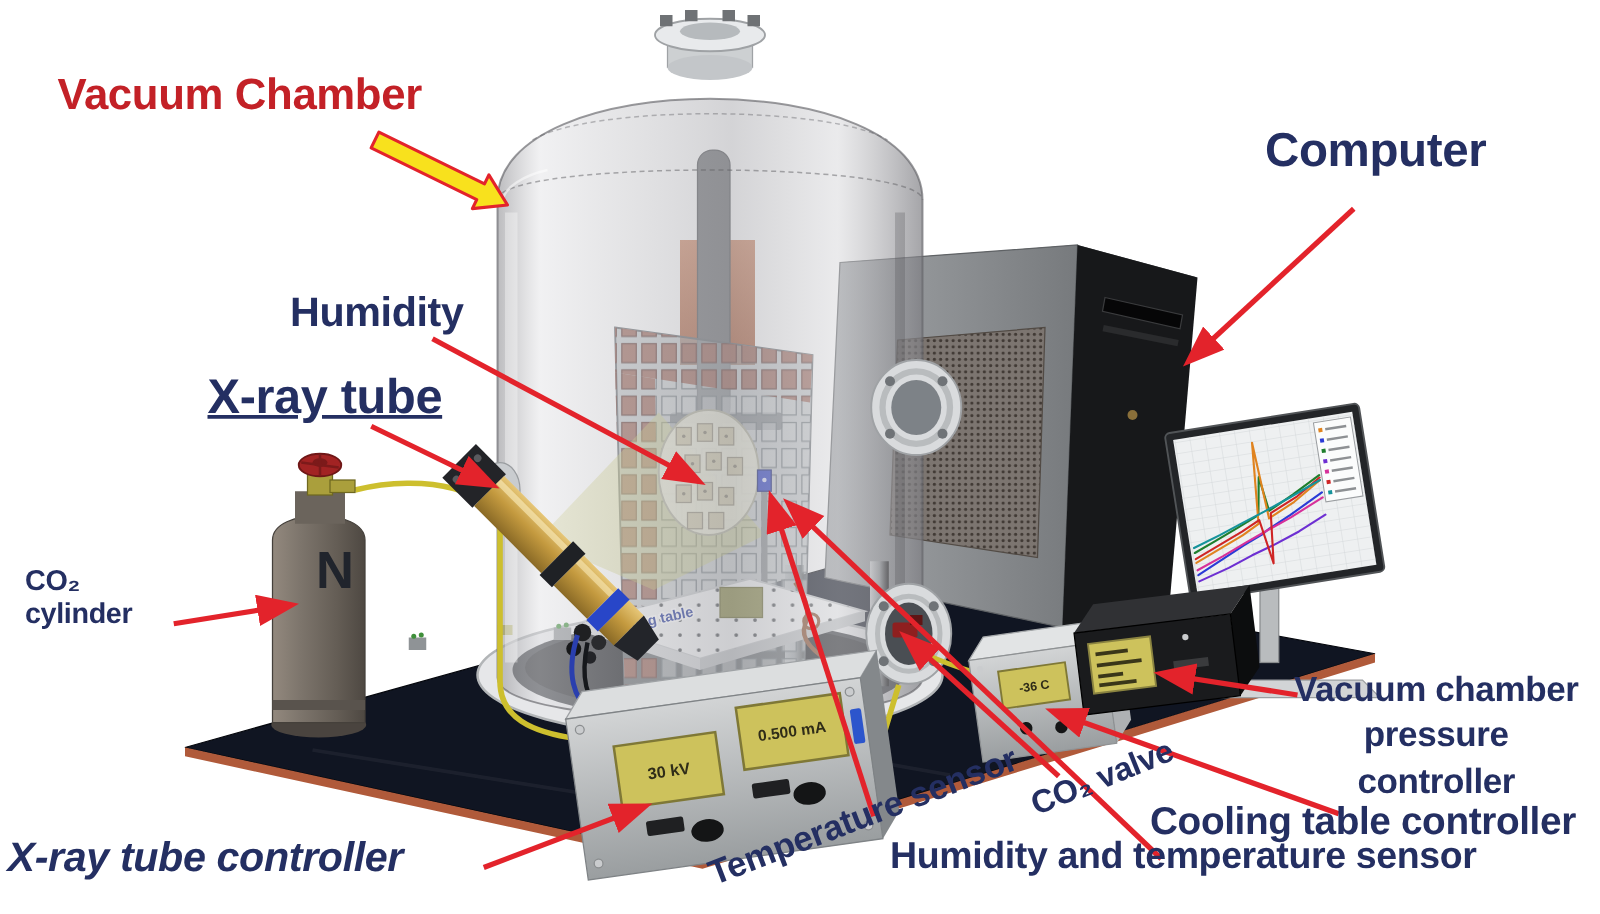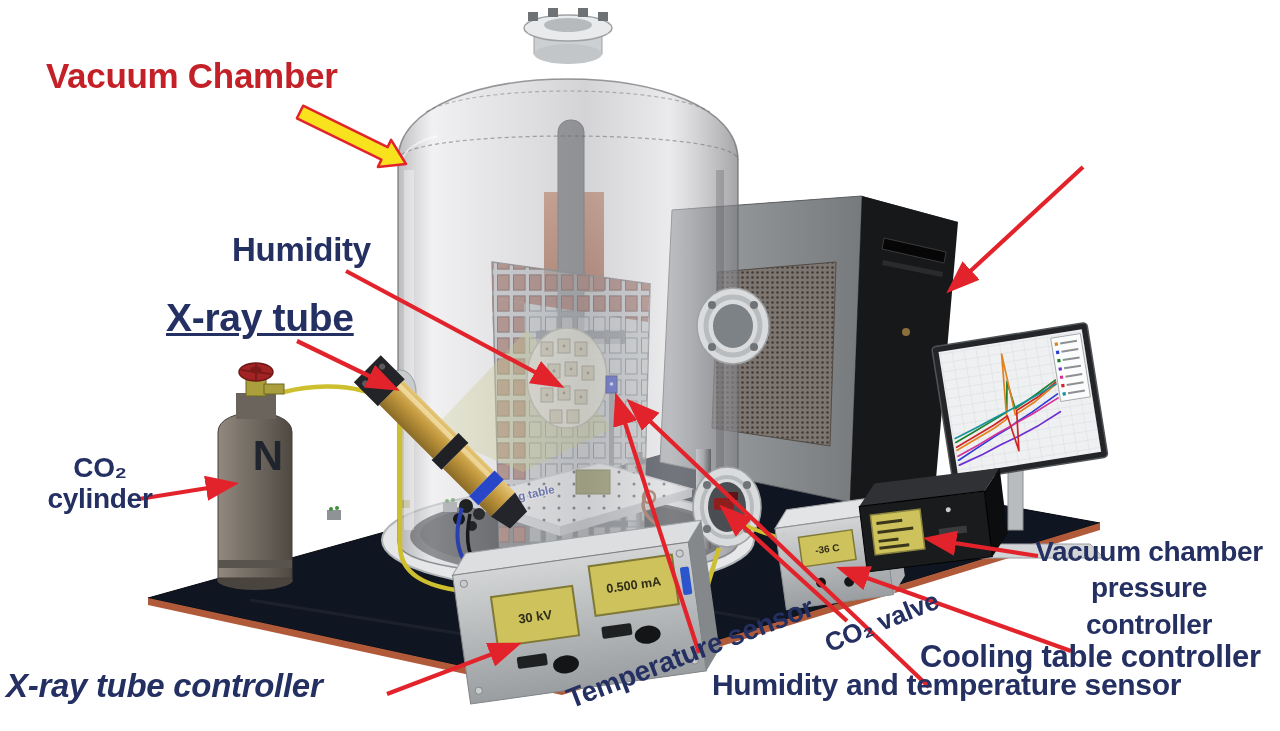--- a/index.html
+++ b/index.html
@@ -344,26 +344,27 @@
     <line x1="847" y1="621" x2="724" y2="509" marker-end="url(#arrh)"></line>
     <line x1="929" y1="687" x2="631" y2="403" marker-end="url(#arrh)"></line>
     <line x1="1071" y1="651" x2="842" y2="569" marker-end="url(#arrh)"></line>
     <line x1="1038" y1="556" x2="929" y2="539" marker-end="url(#arrh)"></line>
   </g>
   <polygon points="303.1,105.7 296.9,118.3 381.4,159.7 377.9,166.9 406,164 391.1,139.9 387.6,147.1" fill="#f8e11d" stroke="#e3232b" stroke-width="2.5" stroke-linejoin="round"></polygon>
 </svg>
 
 <div class="lbl red" style="left:46px;top:56px;font-size:35px;">Vacuum Chamber</div>
 
+<div class="lbl" style="left:1012px;top:100px;font-size:38px;">Computer</div>
 
 <div class="lbl" style="left:232px;top:232px;font-size:33px;">Humidity</div>
 
 <div class="lbl" style="left:166px;top:296px;font-size:39px;text-decoration:underline;">X-ray tube</div>
 
-<div class="lbl pre" style="left:20px;top:452px;font-size:28px;width:160px;text-align:center;">CO₂
+<div class="lbl pre" style="left:20px;top:452px;font-size:23px;width:160px;text-align:left;">CO₂
 cylinder</div>
 
 <div class="lbl" style="left:6px;top:668px;font-size:33px;font-style:italic;">X-ray tube controller</div>
 
 <div class="lbl" style="left:568px;top:684px;font-size:28px;transform:rotate(-21deg);transform-origin:0 50%;">Temperature sensor</div>
 
 <div class="lbl" style="left:826px;top:630px;font-size:26px;transform:rotate(-22deg);transform-origin:0 50%;">CO₂ valve</div>
 
 <div class="lbl" style="left:712px;top:648px;font-size:30px;margin-top:20px;">Humidity and temperature sensor</div>
 

